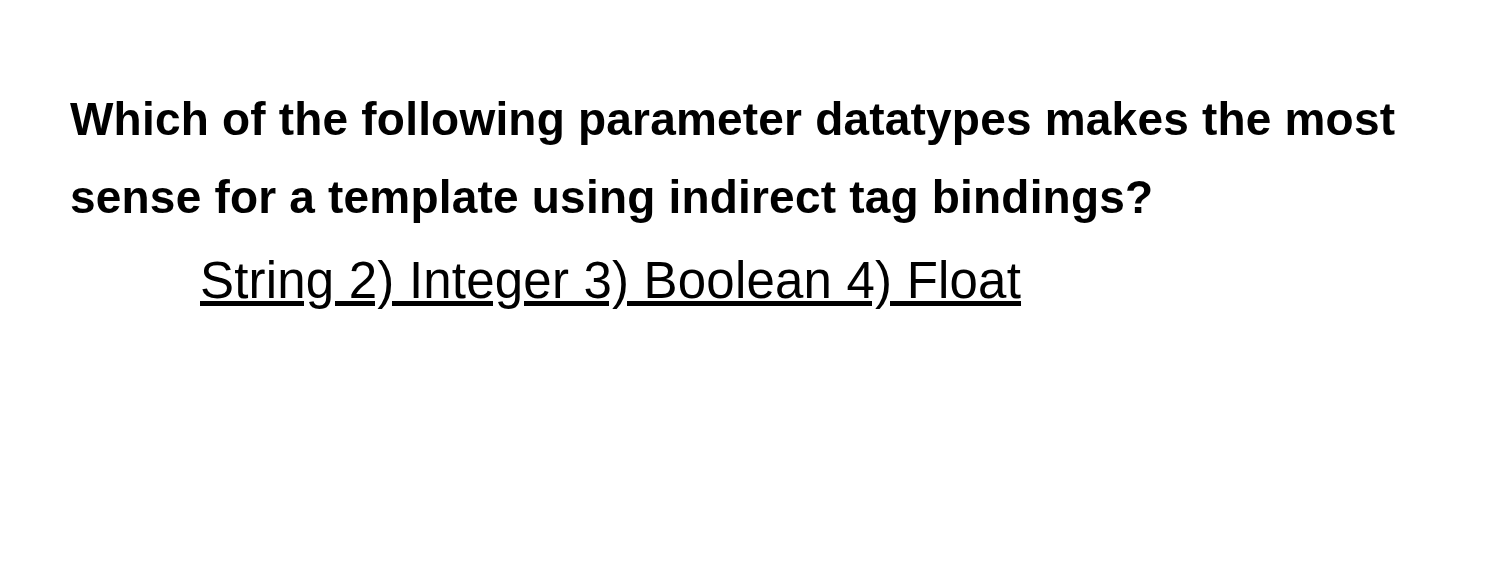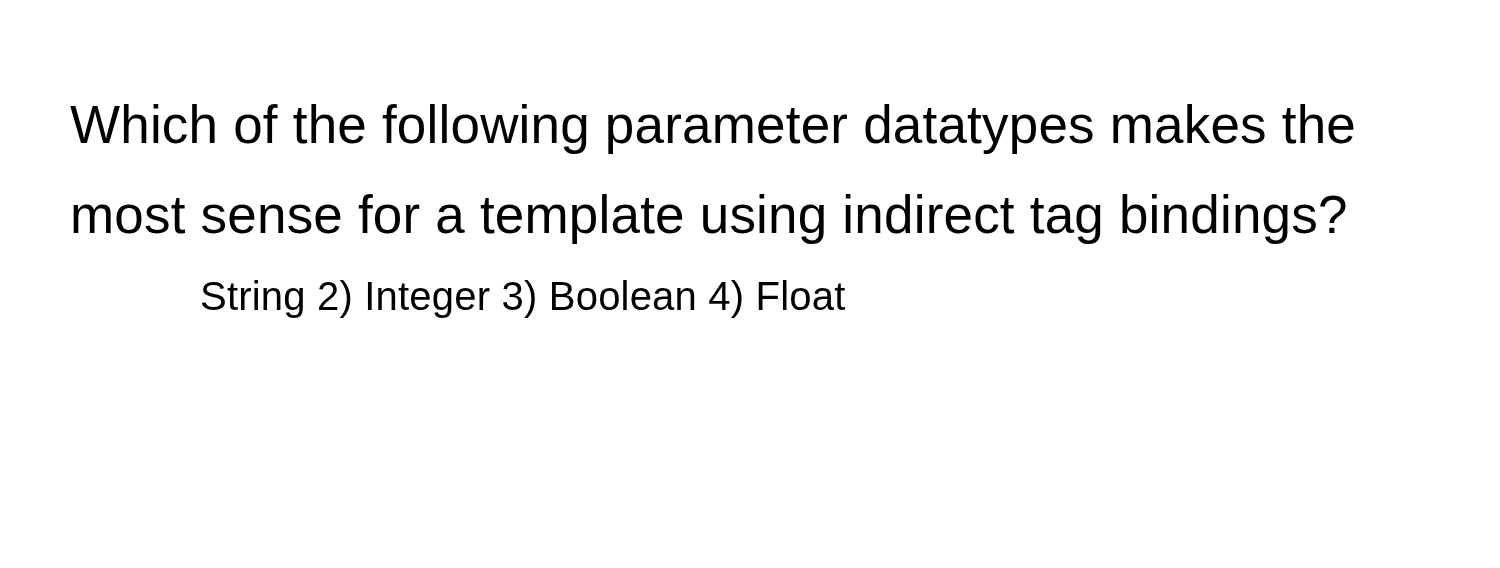--- a/index.html
+++ b/index.html
@@ -9,31 +9,32 @@
     }
     body {
       width: 1500px;
       height: 568px;
       background: #ffffff;
       font-family: -apple-system, BlinkMacSystemFont, "Segoe UI", Helvetica, Arial, sans-serif;
       color: #000000;
       padding: 80px 70px 0 70px;
     }
     .question-text {
-      font-size: 53px;
+      font-size: 46px;
       line-height: 1.7;
       letter-spacing: 0.2px;
-      font-weight: 400;
+      font-weight: 700;
     }
     .options-text {
-      font-size: 40px;
+      font-size: 51px;
       line-height: 1.7;
       letter-spacing: 0.2px;
       font-weight: 400;
       padding-left: 130px;
       margin-top: 2px;
+      text-decoration: underline;
     }
   </style>
 </head>
 <body>
 
 <div class="question-text">Which of the following parameter datatypes makes the most sense for a template using indirect tag bindings?</div>
 <div class="options-text">String 2) Integer 3) Boolean 4) Float</div>
 
 </body></html>

